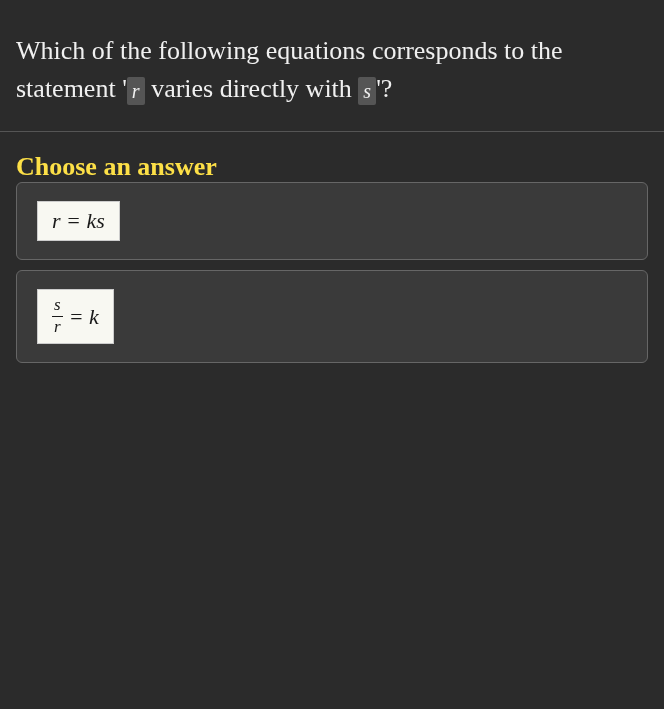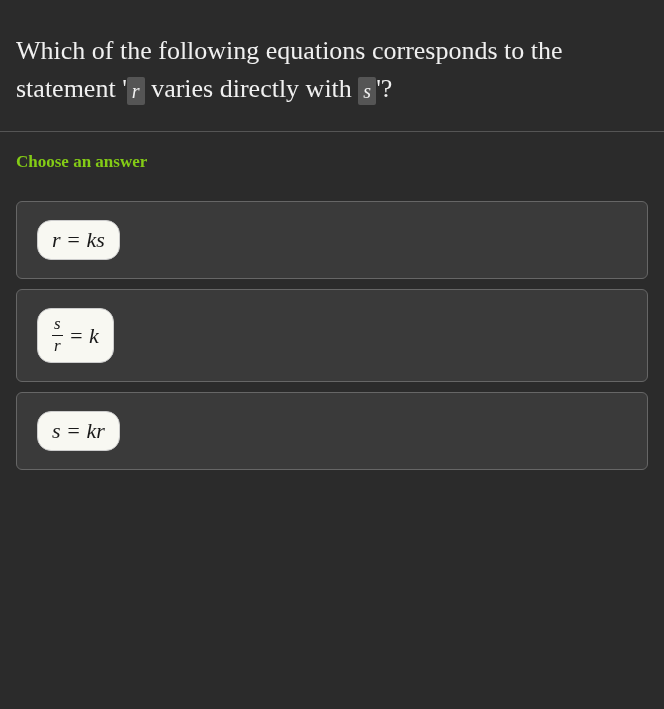--- a/index.html
+++ b/index.html
@@ -40,44 +40,44 @@
       border-radius: 2px;
       vertical-align: middle;
       line-height: 1.3;
     }
 
     .answers-section {
       padding: 20px 16px 16px 16px;
     }
 
     .choose-label {
-      font-size: 17px;
+      font-size: 26px;
       font-weight: bold;
-      color: #84cc16;
-      margin-bottom: 29px;
+      color: #fde047;
+      margin-bottom: 0;
       font-family: Georgia, serif;
     }
 
     .answer-option {
       background-color: #3a3a3a;
       border: 1px solid #666;
       border-radius: 6px;
       padding: 18px 20px;
       margin-bottom: 10px;
       cursor: pointer;
       display: flex;
       align-items: center;
     }
 
     .math-box {
       display: inline-block;
       background-color: #f8f8f2;
       color: #1a1a1a;
       border: 1px solid #ccc;
-      border-radius: 14px;
+      border-radius: 0;
       padding: 6px 14px;
       font-style: italic;
       font-family: Georgia, 'Times New Roman', serif;
       font-size: 22px;
     }
 
     .math-fraction {
       display: inline-flex;
       flex-direction: column;
       align-items: center;
@@ -129,18 +129,13 @@
     <span class="math-box" style="display:inline-flex; align-items:center; gap:6px;">
       <span class="math-fraction">
         <span class="numerator"><i>s</i></span>
         <span class="denominator"><i>r</i></span>
       </span>
       <span class="math-inline"> = <i>k</i></span>
     </span>
   </div>
 
 
-  <div class="answer-option">
-    <span class="math-box">
-      <span class="math-inline"><i>s</i> = <i>kr</i></span>
-    </span>
-  </div>
 </div>
 
 </body></html>

